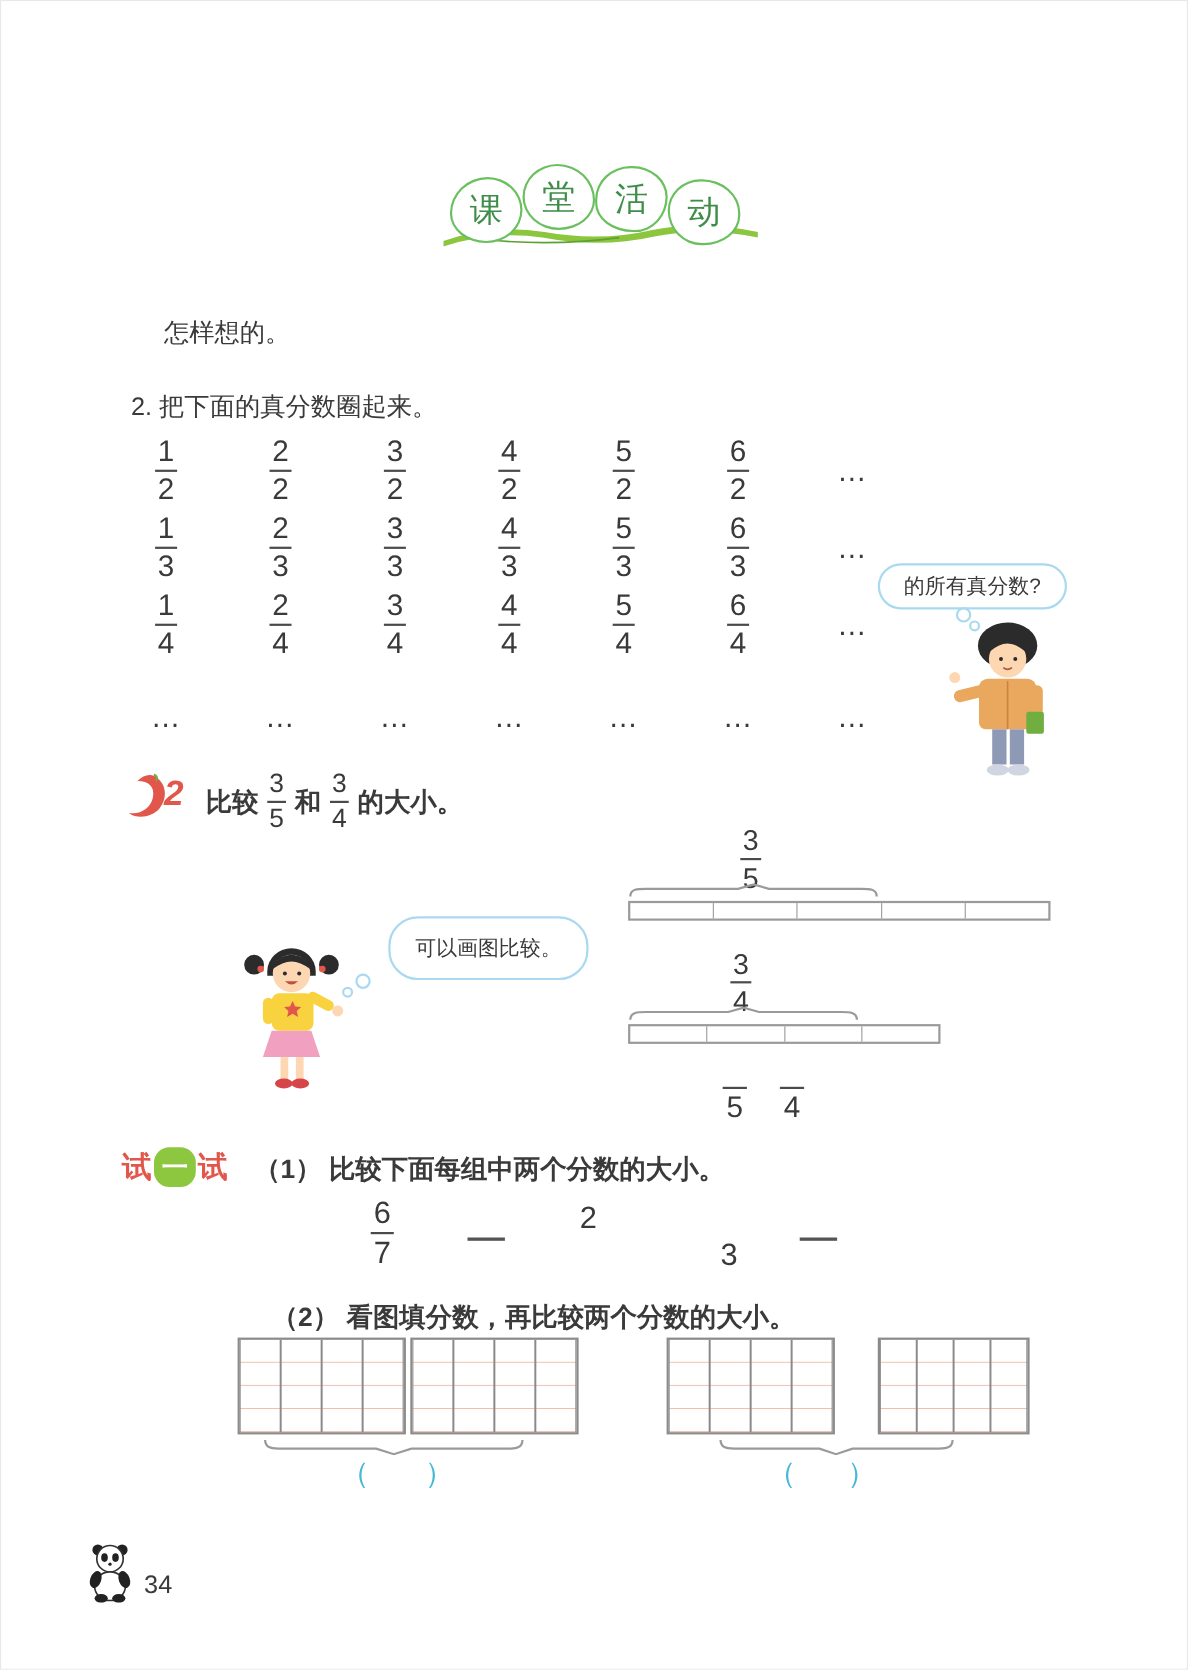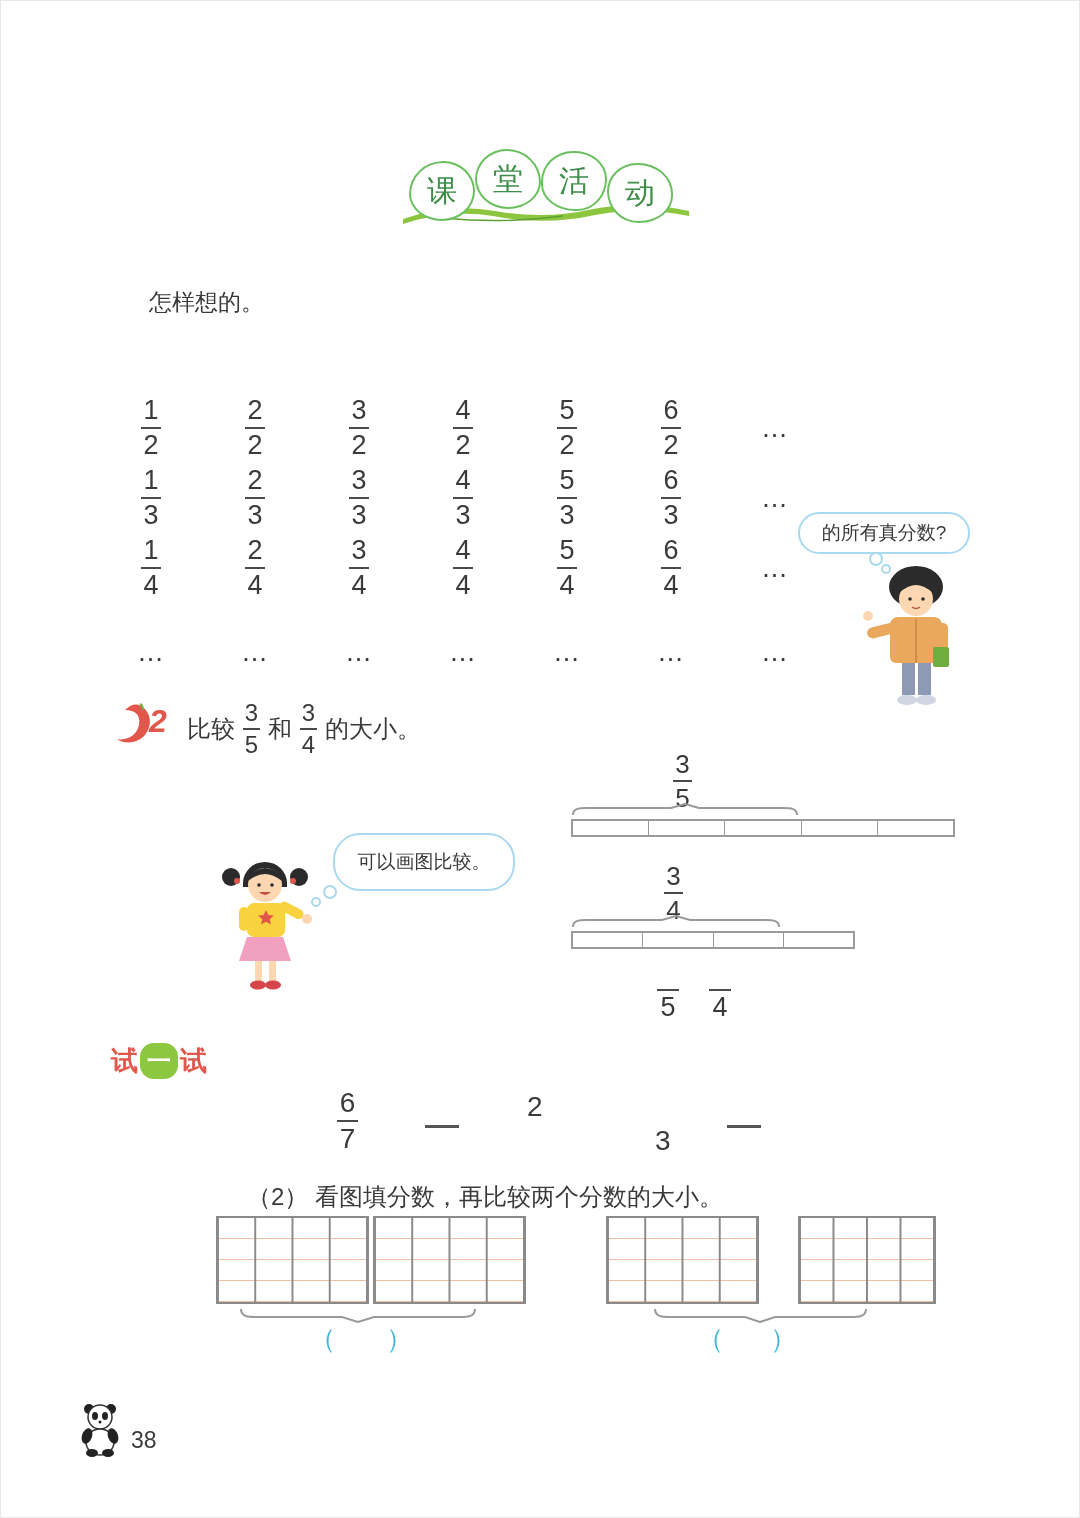--- a/index.html
+++ b/index.html
@@ -60,21 +60,21 @@
     background-size:25% 100%,100% 25%;
     background-position:-1px 0,0 -1px;
   }
   .parens{position:absolute;display:flex;justify-content:space-between;color:#45b8d8;font-size:27px;}
 
   .circled{
     display:inline-block;border:2px solid #56b04c;border-radius:50%;
     padding:1px 5px 3px;margin-left:1px;
   }
   .txt23{font-size:23px;line-height:1.5;}
-  .txt24{font-size:24px;}
+  .txt24{font-size:24px;font-weight:bold;}
 </style>
 </head>
 <body>
 
 <div class="page">
 
   <svg class="abs" style="left:402px;top:196px;z-index:1" width="286" height="30" viewBox="0 0 286 30">
     <path d="M0 22 Q46 6 92 14 Q143 23 190 12 Q238 3 286 14 L286 19 Q238 9 192 18 Q143 29 90 19 Q46 12 0 27 Z" fill="#8cc63e"></path>
     <path d="M40 21 Q100 27 160 19" stroke="#5da132" stroke-width="1.5" fill="none"></path>
   </svg>
@@ -88,20 +88,24 @@
     <span>活</span>
   </div>
   <div class="badge b4" style="left:606px;top:162px">
     <span>动</span>
   </div>
 
   <div class="abs txt23" style="left:148px;top:284px">
     <span>怎样想的。</span>
   </div>
 
+  <div class="abs txt23" style="left:118px;top:351px">
+    <span>2.</span>
+    <span>把下面的真分数圈起来。</span>
+  </div>
 
   <div class="grow" style="top:396px">
     <div class="gcell">
         <div class="frac f27">
           <span>1</span>
           <span class="fbar"></span>
           <span>2</span>
         </div>
       </div>
     <div class="gcell">
@@ -324,21 +328,21 @@
     <path d="M2 12 C2 5 9 5 16 5 L100 5 L114 1 L128 5 L212 5 C219 5 226 5 226 12" fill="none" stroke="#9a9a9a" stroke-width="2"></path>
   </svg>
   <div class="sbar" style="left:570px;top:818px;width:380px">
     <div></div>
     <div></div>
     <div></div>
     <div></div>
     <div></div>
   </div>
 
-  <div class="bubble" style="left:332px;top:832px;width:178px;height:54px;border-radius:27px">
+  <div class="bubble" style="left:352px;top:832px;width:178px;height:54px;border-radius:27px">
     <span>可以画图比较。</span>
   </div>
   <div class="tail" style="left:322px;top:884px;width:10px;height:10px"></div>
   <div class="tail" style="left:310px;top:896px;width:6px;height:6px"></div>
 
   <svg class="abs" style="left:212px;top:848px" width="110" height="150" viewBox="0 0 110 150">
     <circle cx="18" cy="28" r="9" fill="#2b2b2b"></circle>
     <circle cx="24" cy="32" r="3" fill="#e2574c"></circle>
     <circle cx="86" cy="28" r="9" fill="#2b2b2b"></circle>
     <circle cx="80" cy="32" r="3" fill="#e2574c"></circle>
@@ -390,20 +394,24 @@
         <span class="fbar" style="width:22px"></span>
         <span>4</span>
       </span>
   </div>
 
   <div class="tribadge" style="left:110px;top:1042px">
     <span>试</span>
       <span class="pill">一</span>
       <span>试</span>
   </div>
+  <div class="abs txt24" style="left:230px;top:1046px">
+    <span>（1）</span>
+    <span>比较下面每组中两个分数的大小。</span>
+  </div>
 
   <div class="abs" style="left:336px;top:1088px">
     <span class="frac f28">
         <span>6</span>
         <span class="fbar"></span>
         <span>7</span>
       </span>
   </div>
   <div class="blankdash" style="left:424px;top:1124px"></div>
   <div class="abs" style="left:526px;top:1090px;font-size:28px">2</div>
@@ -443,15 +451,15 @@
     <circle cx="25" cy="16" r="12" fill="#fff" stroke="#333" stroke-width="1.5"></circle>
     <ellipse cx="20" cy="15" rx="3" ry="4" fill="#222"></ellipse>
     <ellipse cx="30" cy="15" rx="3" ry="4" fill="#222"></ellipse>
     <circle cx="25" cy="21" r="1.5" fill="#222"></circle>
     <ellipse cx="25" cy="41" rx="14" ry="13" fill="#fff" stroke="#333" stroke-width="1.5"></ellipse>
     <ellipse cx="12" cy="35" rx="5" ry="8" fill="#222" transform="rotate(20 12 35)"></ellipse>
     <ellipse cx="38" cy="35" rx="5" ry="8" fill="#222" transform="rotate(-20 38 35)"></ellipse>
     <ellipse cx="17" cy="52" rx="6" ry="4" fill="#222"></ellipse>
     <ellipse cx="33" cy="52" rx="6" ry="4" fill="#222"></ellipse>
   </svg>
-  <div class="abs" style="left:130px;top:1426px;font-size:23px">38</div>
+  <div class="abs" style="left:130px;top:1426px;font-size:23px">34</div>
 
 </div>
 
 </body></html>

